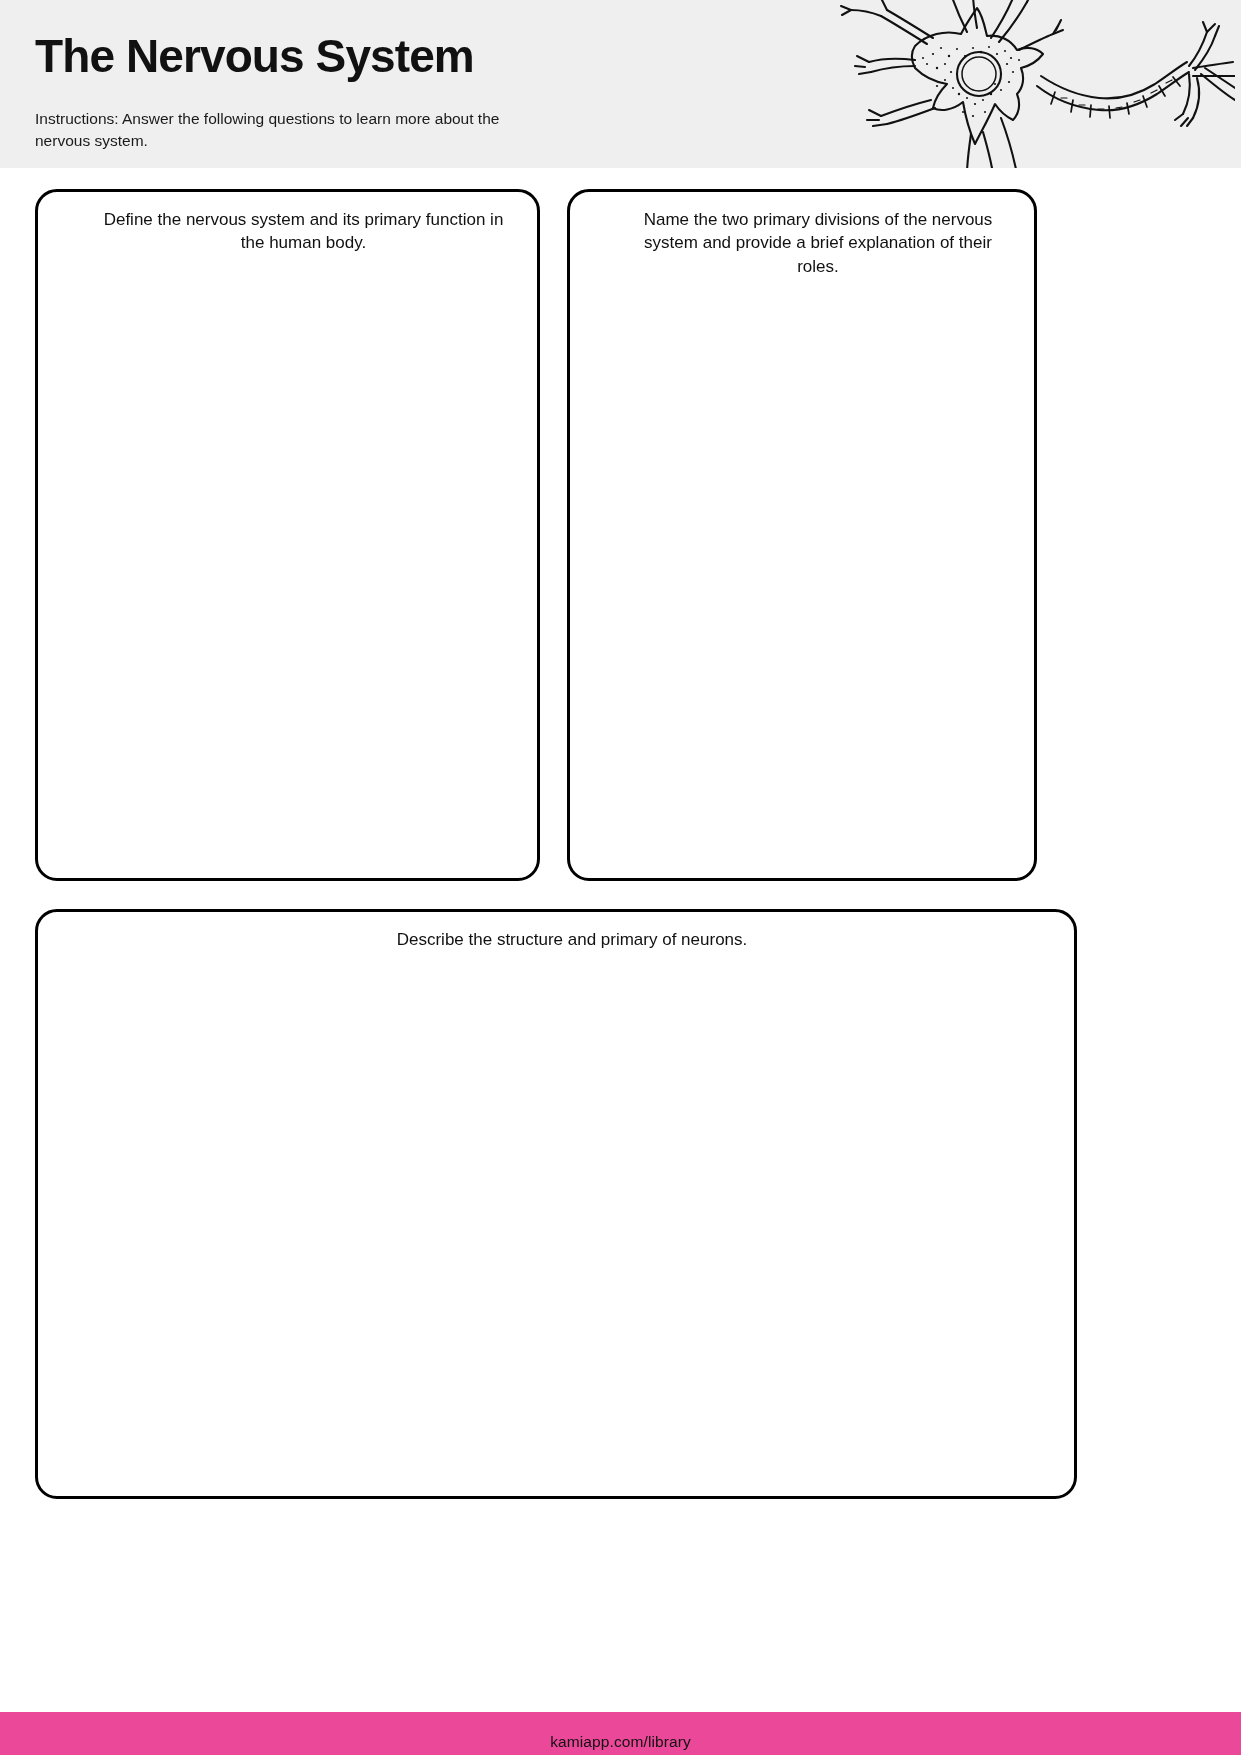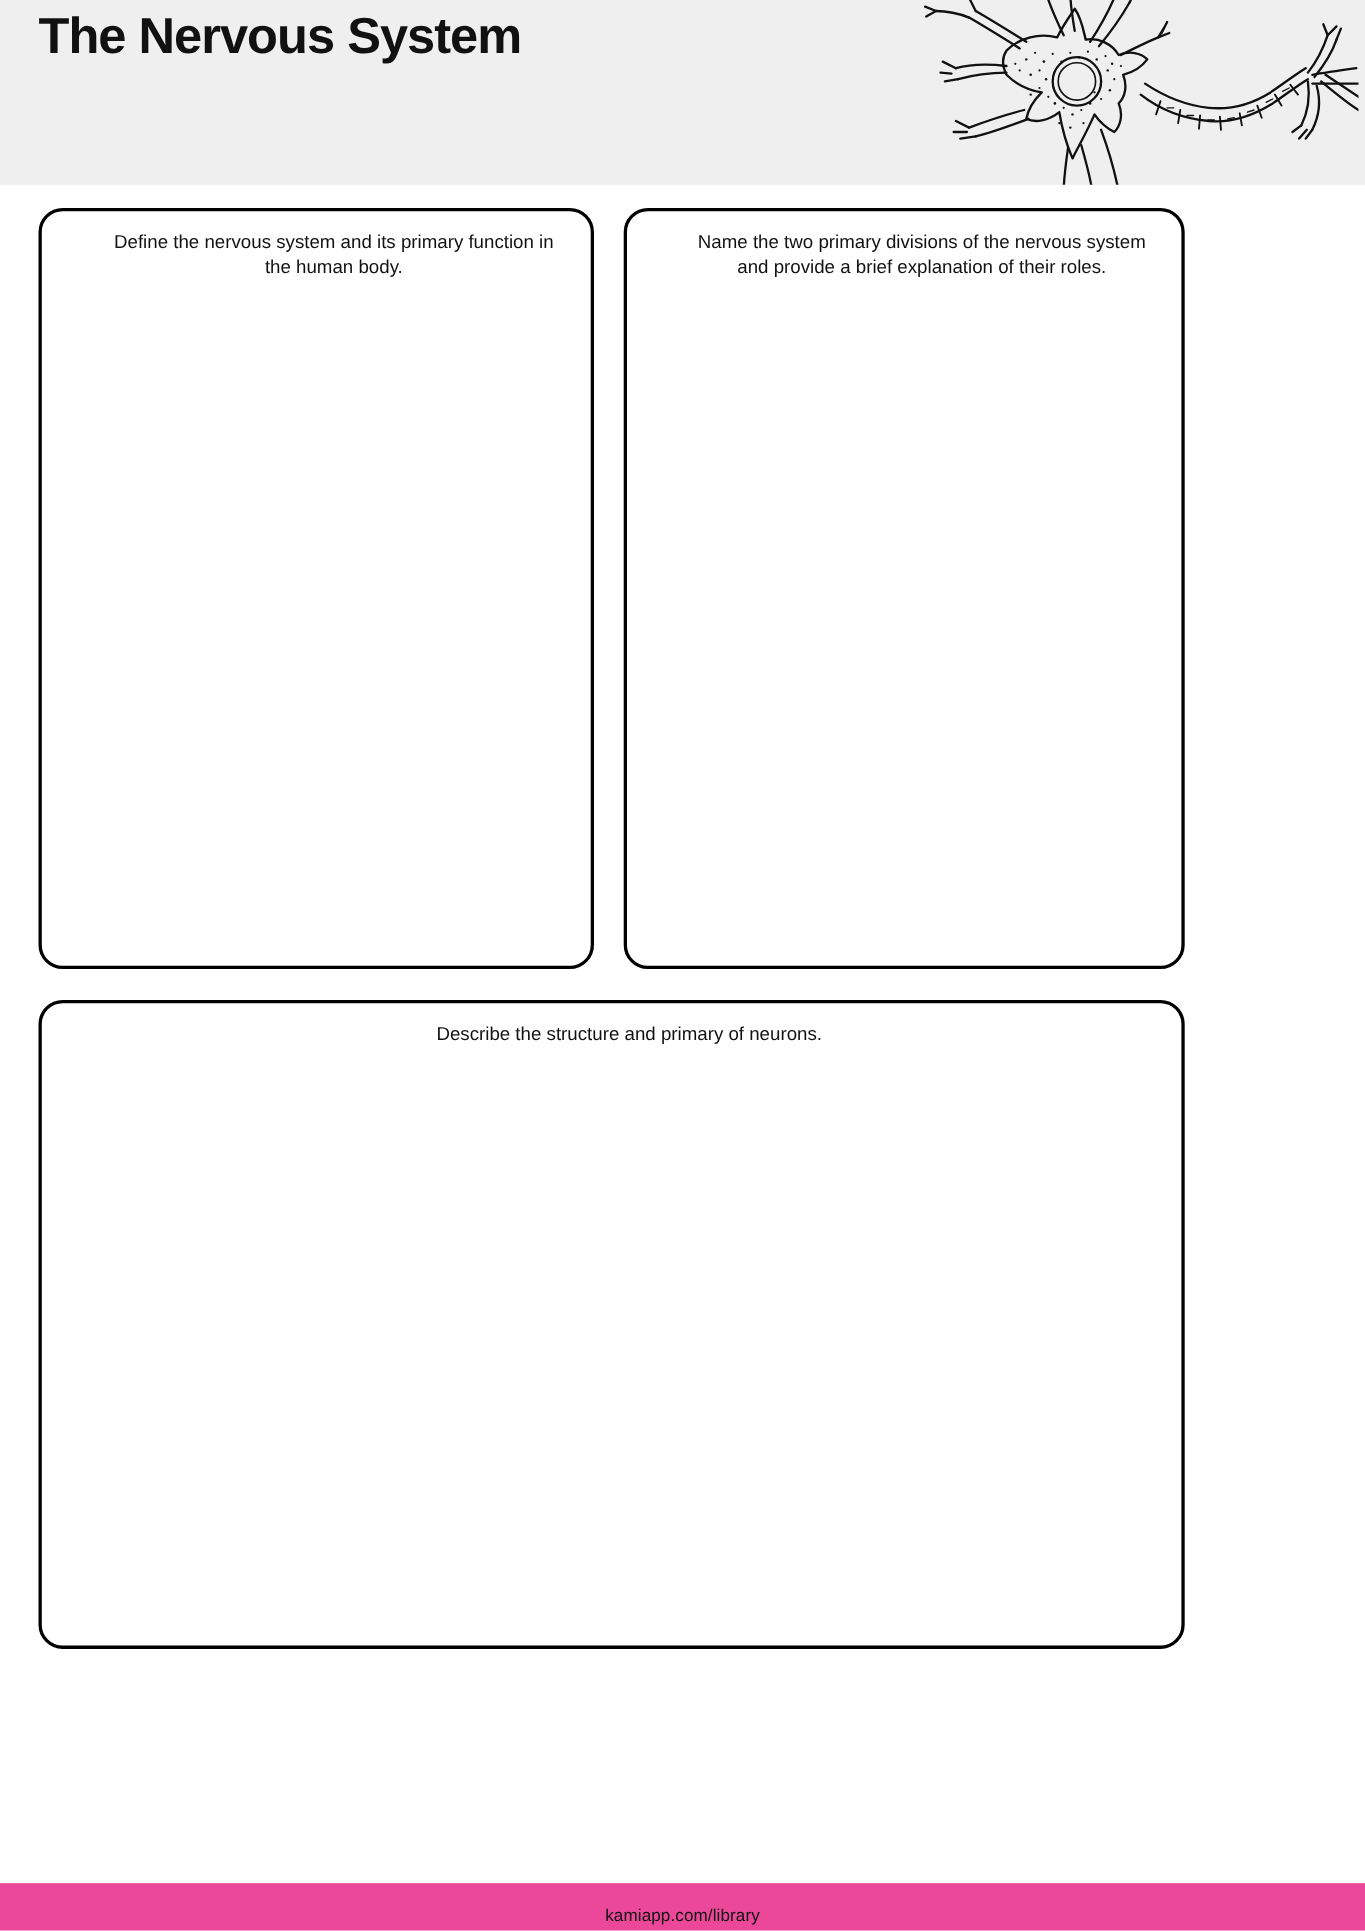--- a/index.html
+++ b/index.html
@@ -21,21 +21,21 @@
     left: 0;
     top: 0;
     width: 1241px;
     height: 168px;
     background: #efefef;
     overflow: hidden;
   }
   .header-text-block {
     position: absolute;
     left: 35px;
-    top: 8px;
+    top: 32px;
     width: 620px;
   }
   .worksheet-title {
     font-size: 46px;
     font-weight: 700;
     color: #111111;
     letter-spacing: -0.9px;
     line-height: 1.05;
     margin: 0 0 0 0;
     white-space: nowrap;
@@ -100,21 +100,21 @@
 
   #qbox-1 {
     left: 35px;
     top: 21px;
     width: 505px;
     height: 692px;
   }
   #qbox-2 {
     left: 567px;
     top: 21px;
-    width: 510px;
+    width: 470px;
     height: 692px;
   }
   #qbox-3 {
     left: 35px;
     top: 741px;
     width: 1042px;
     height: 590px;
   }
 
   
@@ -135,20 +135,21 @@
     letter-spacing: 0.1px;
   }
 </style>
 </head>
 <body>
 
 <div class="header">
 
   <div class="header-text-block">
     <div class="worksheet-title">The Nervous System</div>
+    <div class="worksheet-instructions">Instructions: Answer the following questions to learn more about the nervous system.</div>
   </div>
 
   <div class="neuron-art">
     <svg viewBox="0 0 420 180" xmlns="http://www.w3.org/2000/svg" fill="none" stroke="#111111" stroke-width="2.1" stroke-linecap="round" stroke-linejoin="round">
 
       <path d="M100 52
                C 112 40, 130 36, 146 40
                C 152 28, 158 20, 162 14
                C 168 22, 170 34, 172 42
                C 184 40, 196 46, 202 56

